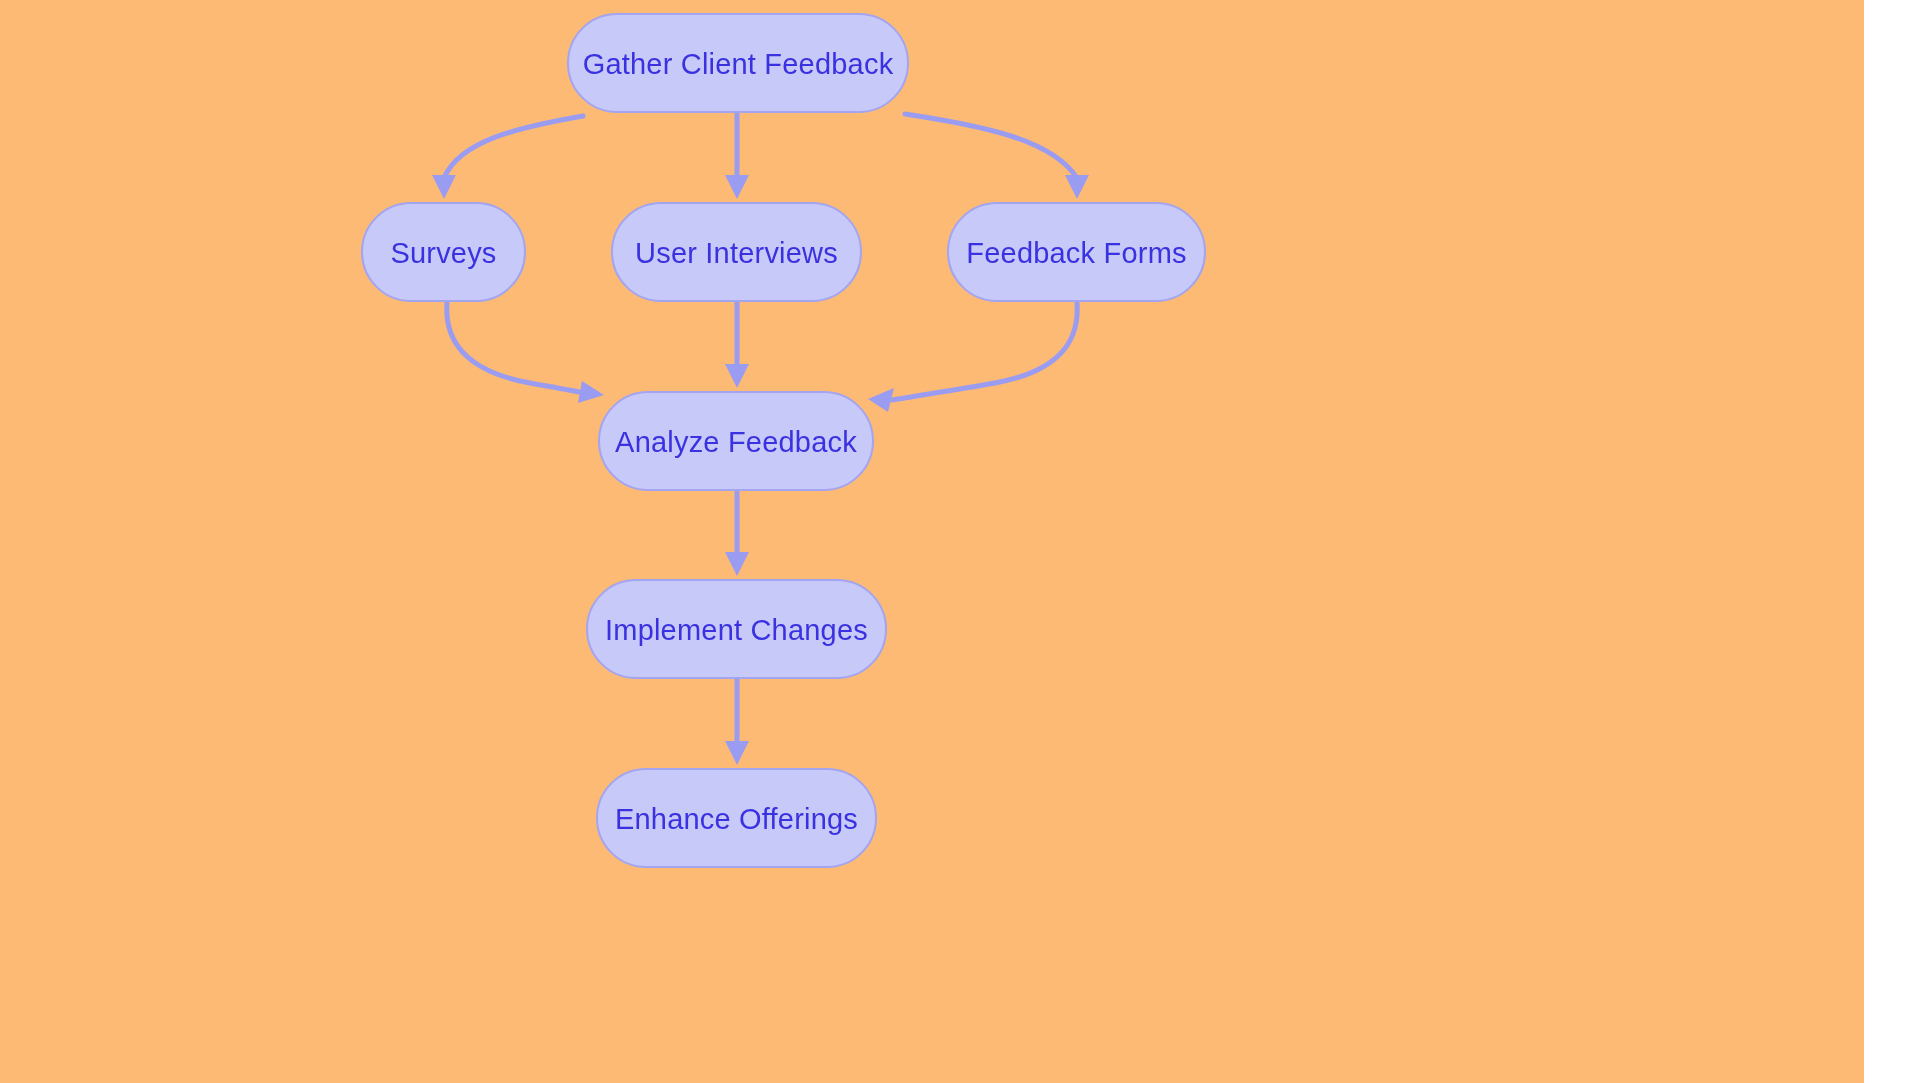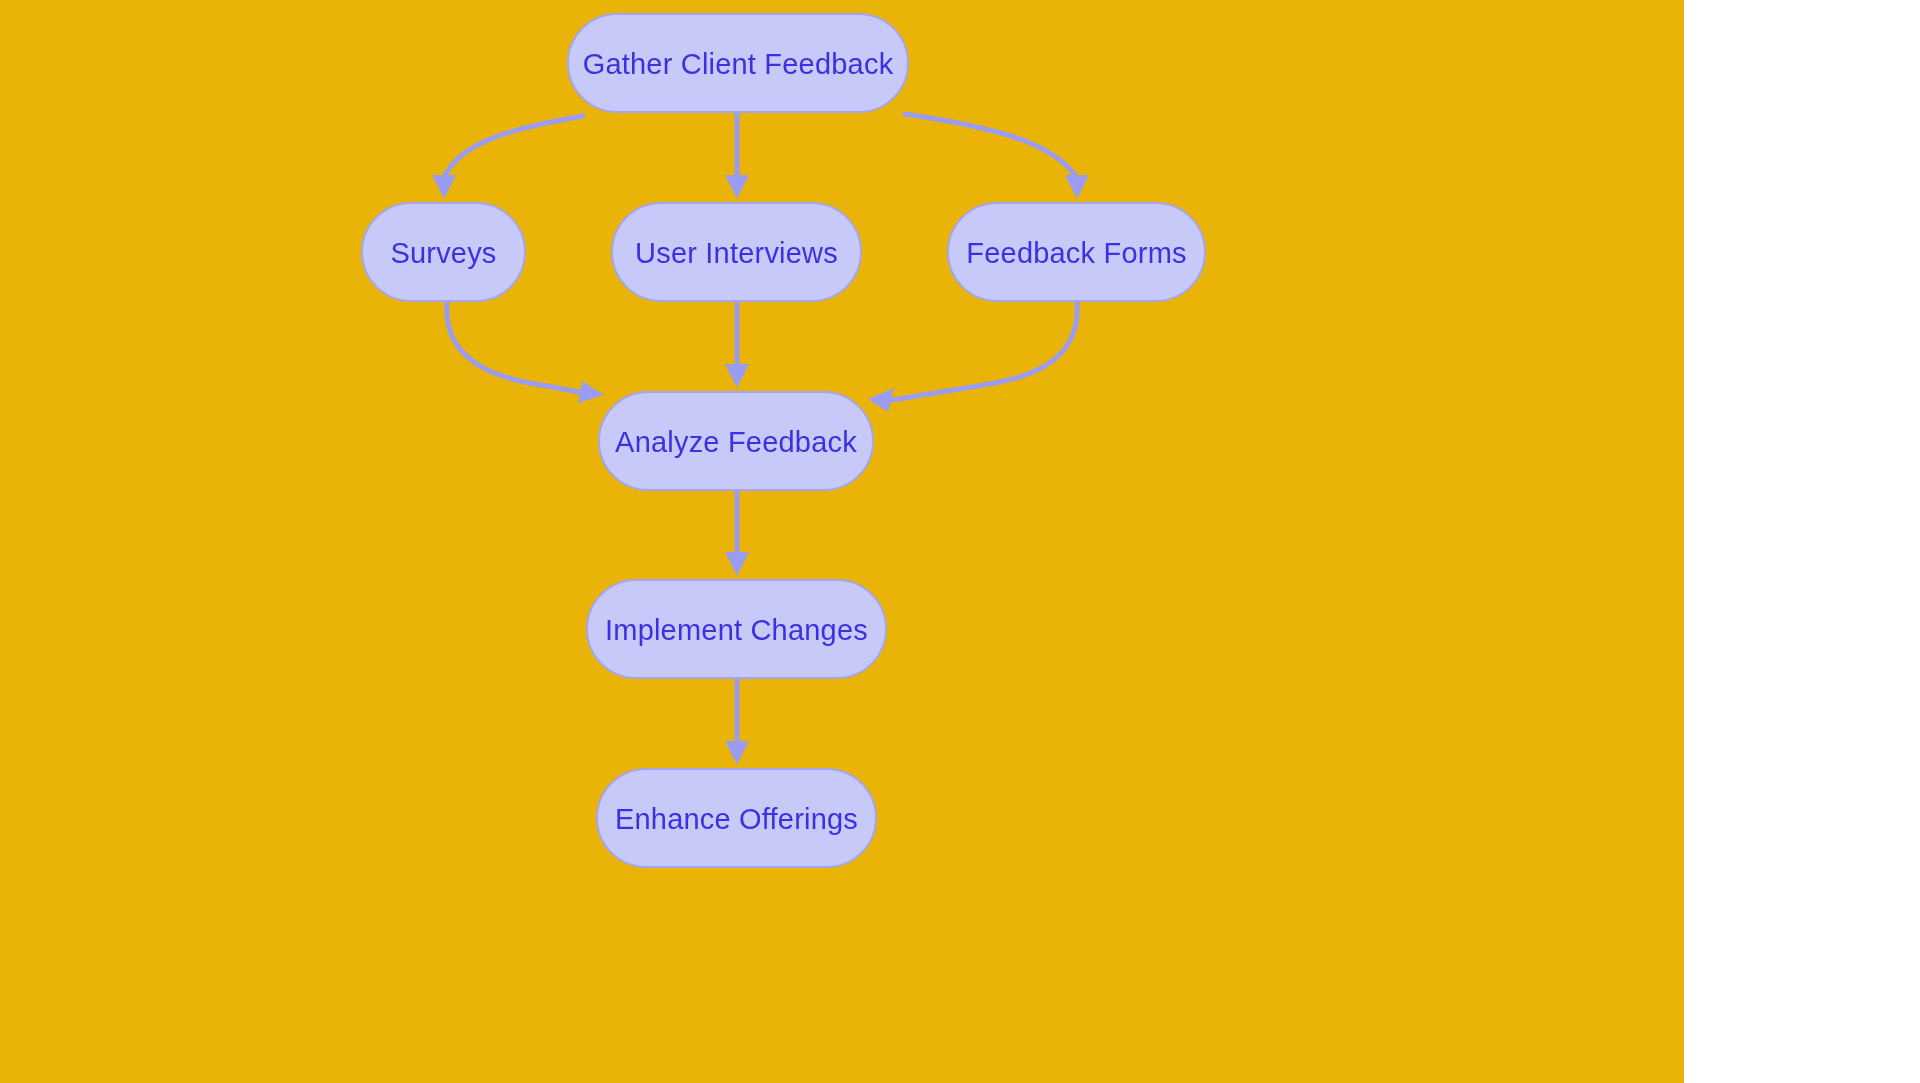--- a/index.html
+++ b/index.html
@@ -8,23 +8,23 @@
     background: #ffffff;
   }
   body {
     width: 1920px;
     height: 1083px;
     font-family: "Liberation Sans", sans-serif;
     overflow: hidden;
   }
   #flowchart-root {
     position: relative;
-    width: 1684px;
+    width: 1864px;
     height: 1083px;
-    background: #eab308;
+    background: #fdba74;
   }
   svg#flow-svg {
     display: block;
     width: 1920px;
     height: 1083px;
   }
   .node-shape {
     fill: #c7c9f9;
     stroke: #a3a5f0;
     stroke-width: 2;

